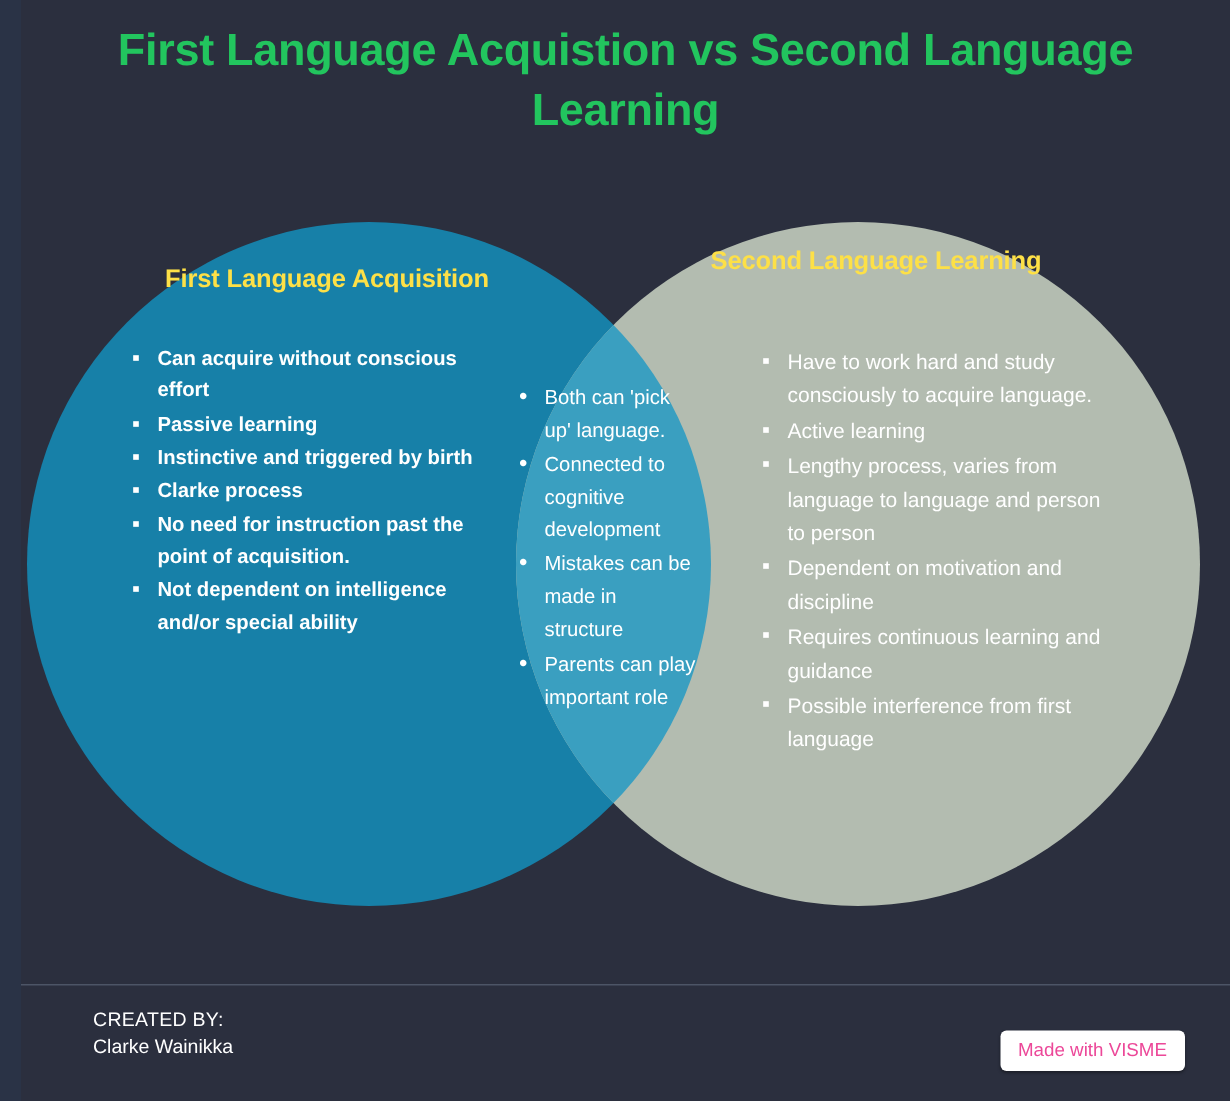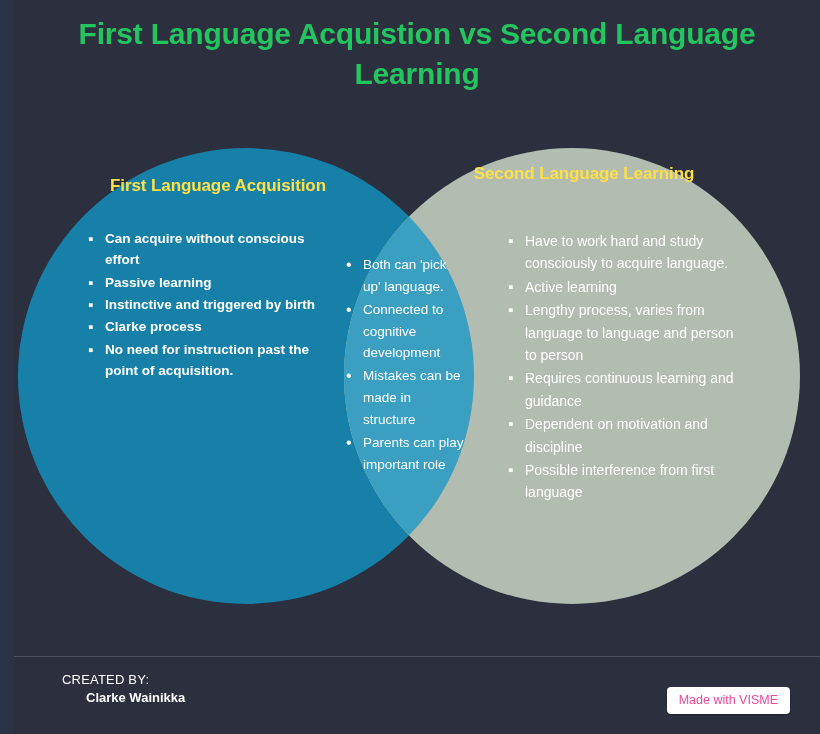--- a/index.html
+++ b/index.html
@@ -132,21 +132,21 @@
 
   .created-block {
     position: absolute;
     left: 62px;
     top: 671px;
     color: #ffffff;
     font-size: 13px;
     line-height: 1.42;
   }
   .created-label { font-weight: normal; letter-spacing: 0.2px; }
-  .created-name  { font-weight: bold; margin-left: 24px; }
+  .created-name  { font-weight: normal; }
 
   .visme-badge {
     position: absolute;
     right: 30px;
     top: 687px;
     background: #ffffff;
     color: #ec4899;
     font-size: 12.5px;
     padding: 6px 12px 7px;
     border-radius: 4px;
@@ -180,37 +180,38 @@
   </svg>
 
   <div class="circle-heading" style="left:82px; top:46px; width:272px;">First Language Acquisition</div>
 
   <ul class="blist list-left">
     <li>Can acquire without conscious effort</li>
     <li>Passive learning</li>
     <li>Instinctive and triggered by birth</li>
     <li>Clarke process</li>
     <li>No need for instruction past the point of acquisition.</li>
+    <li>Not dependent on intelligence and/or special ability</li>
   </ul>
 
   <ul class="blist list-center">
     <li>Both can 'pick up' language.</li>
     <li>Connected to cognitive development</li>
     <li>Mistakes can be made in structure</li>
     <li>Parents can play important role</li>
   </ul>
 
   <div class="circle-heading" style="left:448px; top:34px; width:272px;">Second Language Learning</div>
 
   <ul class="blist list-right">
     <li>Have to work hard and study consciously to acquire language.</li>
     <li>Active learning</li>
     <li>Lengthy process, varies from language to language and person to person</li>
+    <li>Dependent on motivation and discipline</li>
     <li>Requires continuous learning and guidance</li>
-    <li>Dependent on motivation and discipline</li>
     <li>Possible interference from first language</li>
   </ul>
 
 </div>
 
 <div class="footer-divider"></div>
 
 <div class="created-block">
   <div class="created-label">CREATED BY:</div>
   <div class="created-name">Clarke Wainikka</div>

